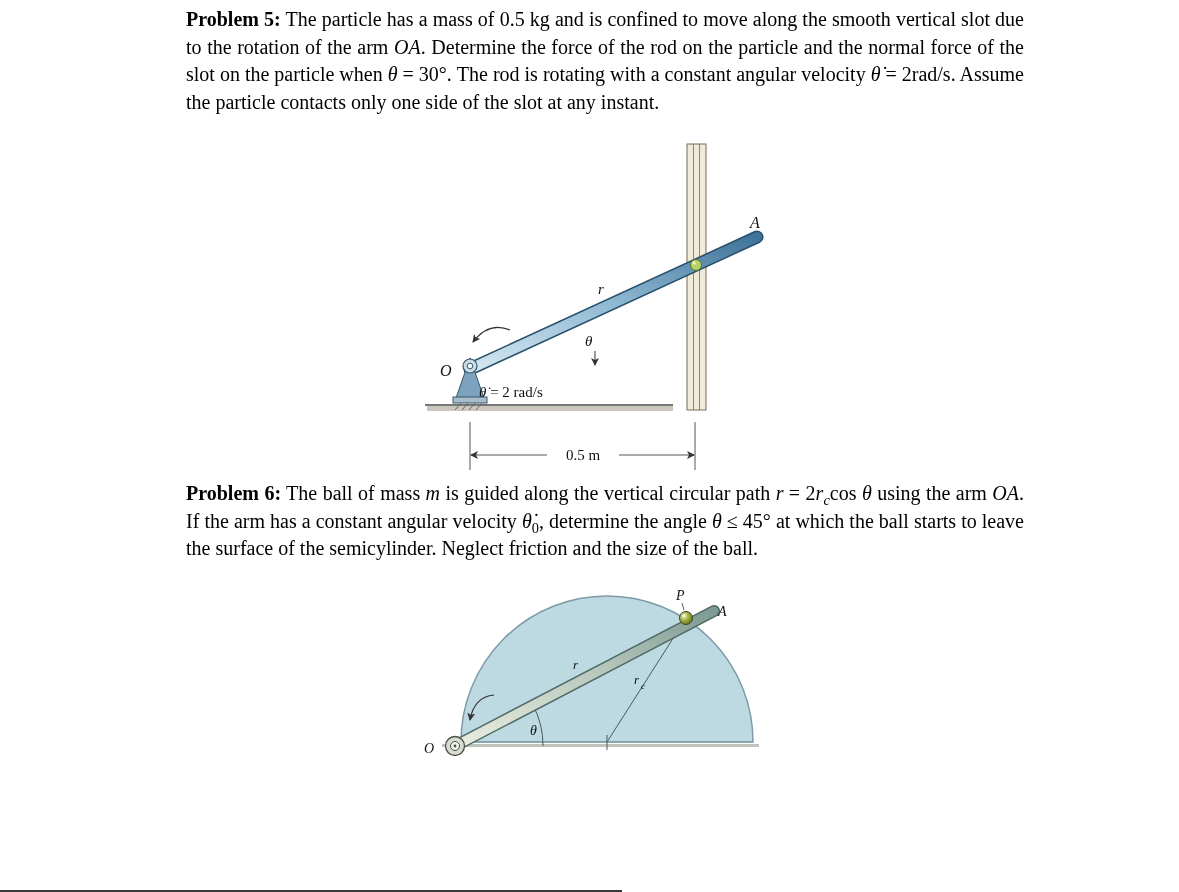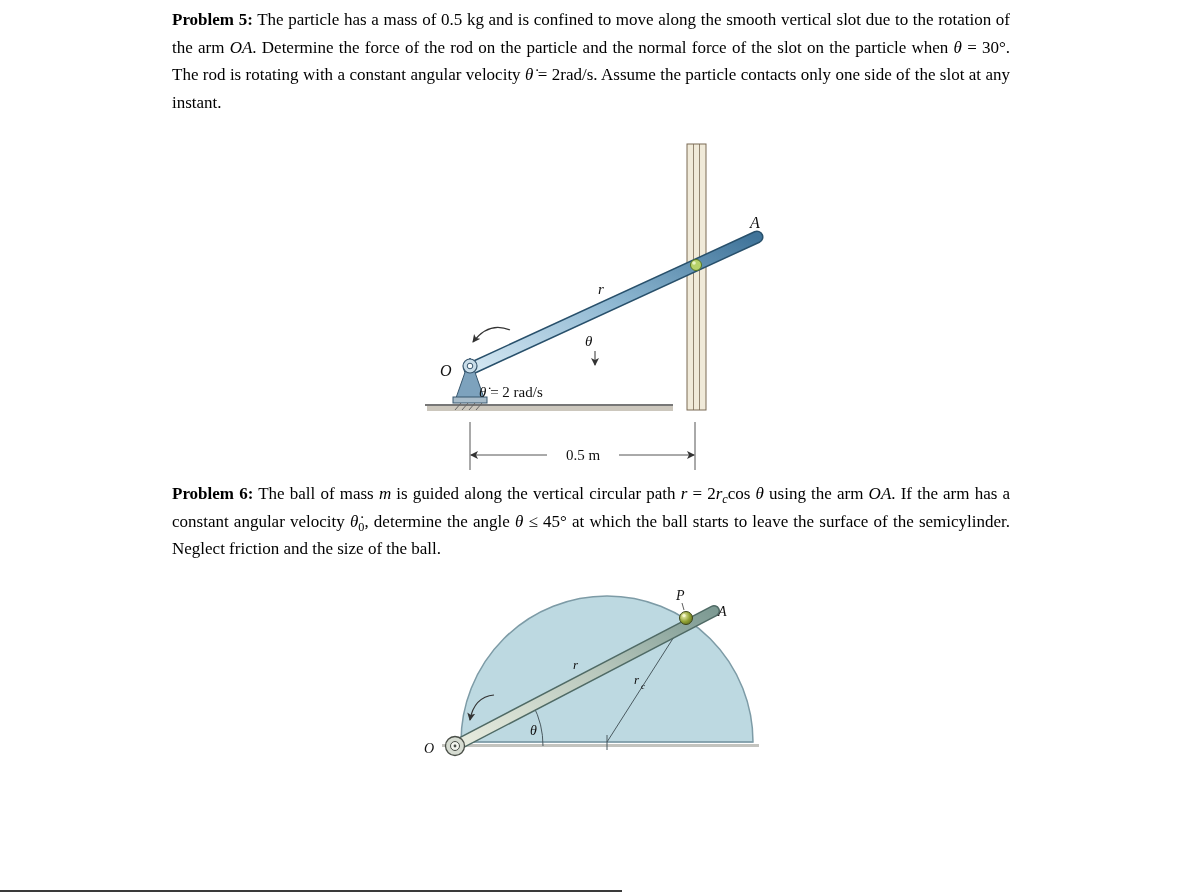--- a/index.html
+++ b/index.html
@@ -3,22 +3,22 @@
 <meta charset="utf-8">
 <style>
   * { margin:0; padding:0; box-sizing:border-box; }
   html,body { background:#ffffff; }
   body { font-family:"Liberation Serif", serif; }
   .page {
     position:relative; width:1179px; height:892px;
     background:#ffffff; overflow:hidden;
   }
   .para {
-    position:absolute; font-size:17px; line-height:27.5px;
-    text-align:justify; color:#000;
+    position:absolute; font-size:20px; line-height:27.5px;
+    text-align:justify; color:#000;margin-left:14px;
   }
   .seg-n  { font-style:normal; }
   .seg-b  { font-weight:700; }
   .seg-i  { font-style:italic; }
   .seg-sub  { vertical-align:sub; font-size:0.72em; line-height:0; }
   .seg-isub { font-style:italic; vertical-align:sub; font-size:0.72em; line-height:0; }
   svg.diagram { position:absolute; overflow:visible; }
   svg text { font-family:"Liberation Serif", serif; fill:#111; }
   .it { font-style:italic; }
   .bottom-edge {

